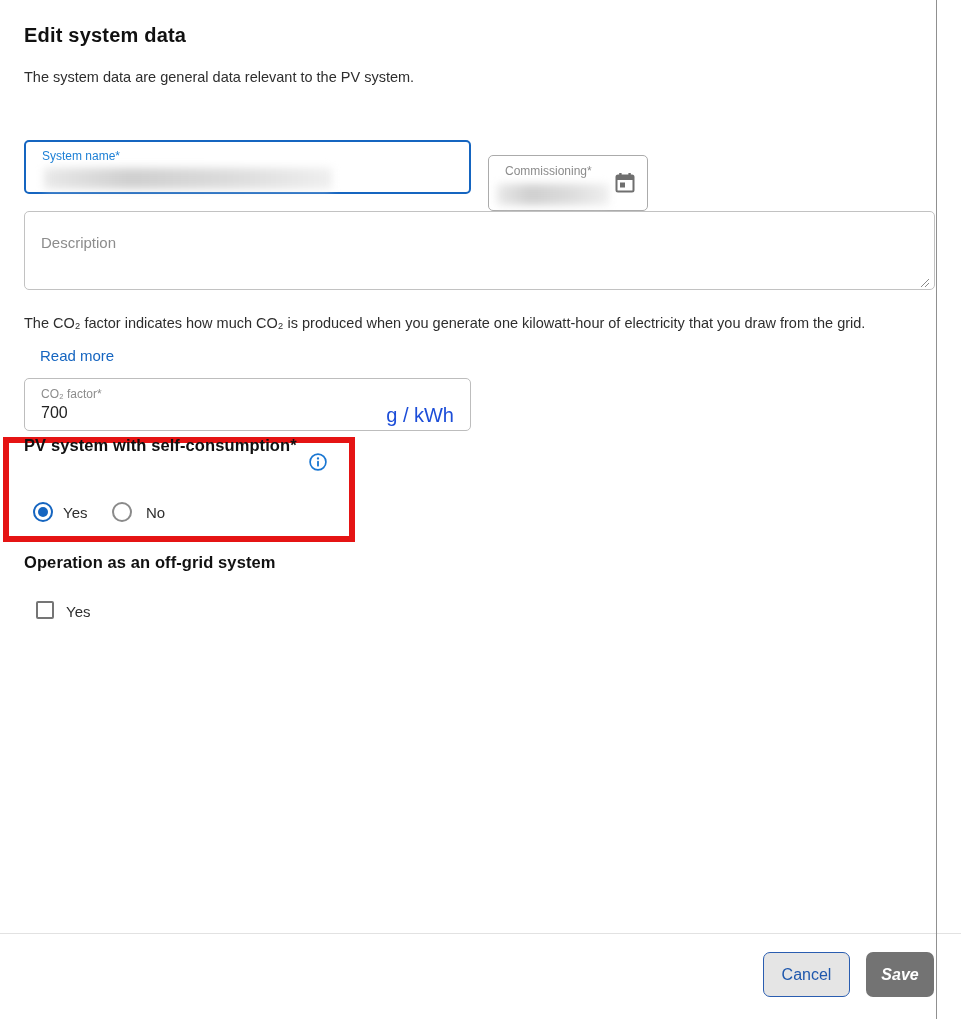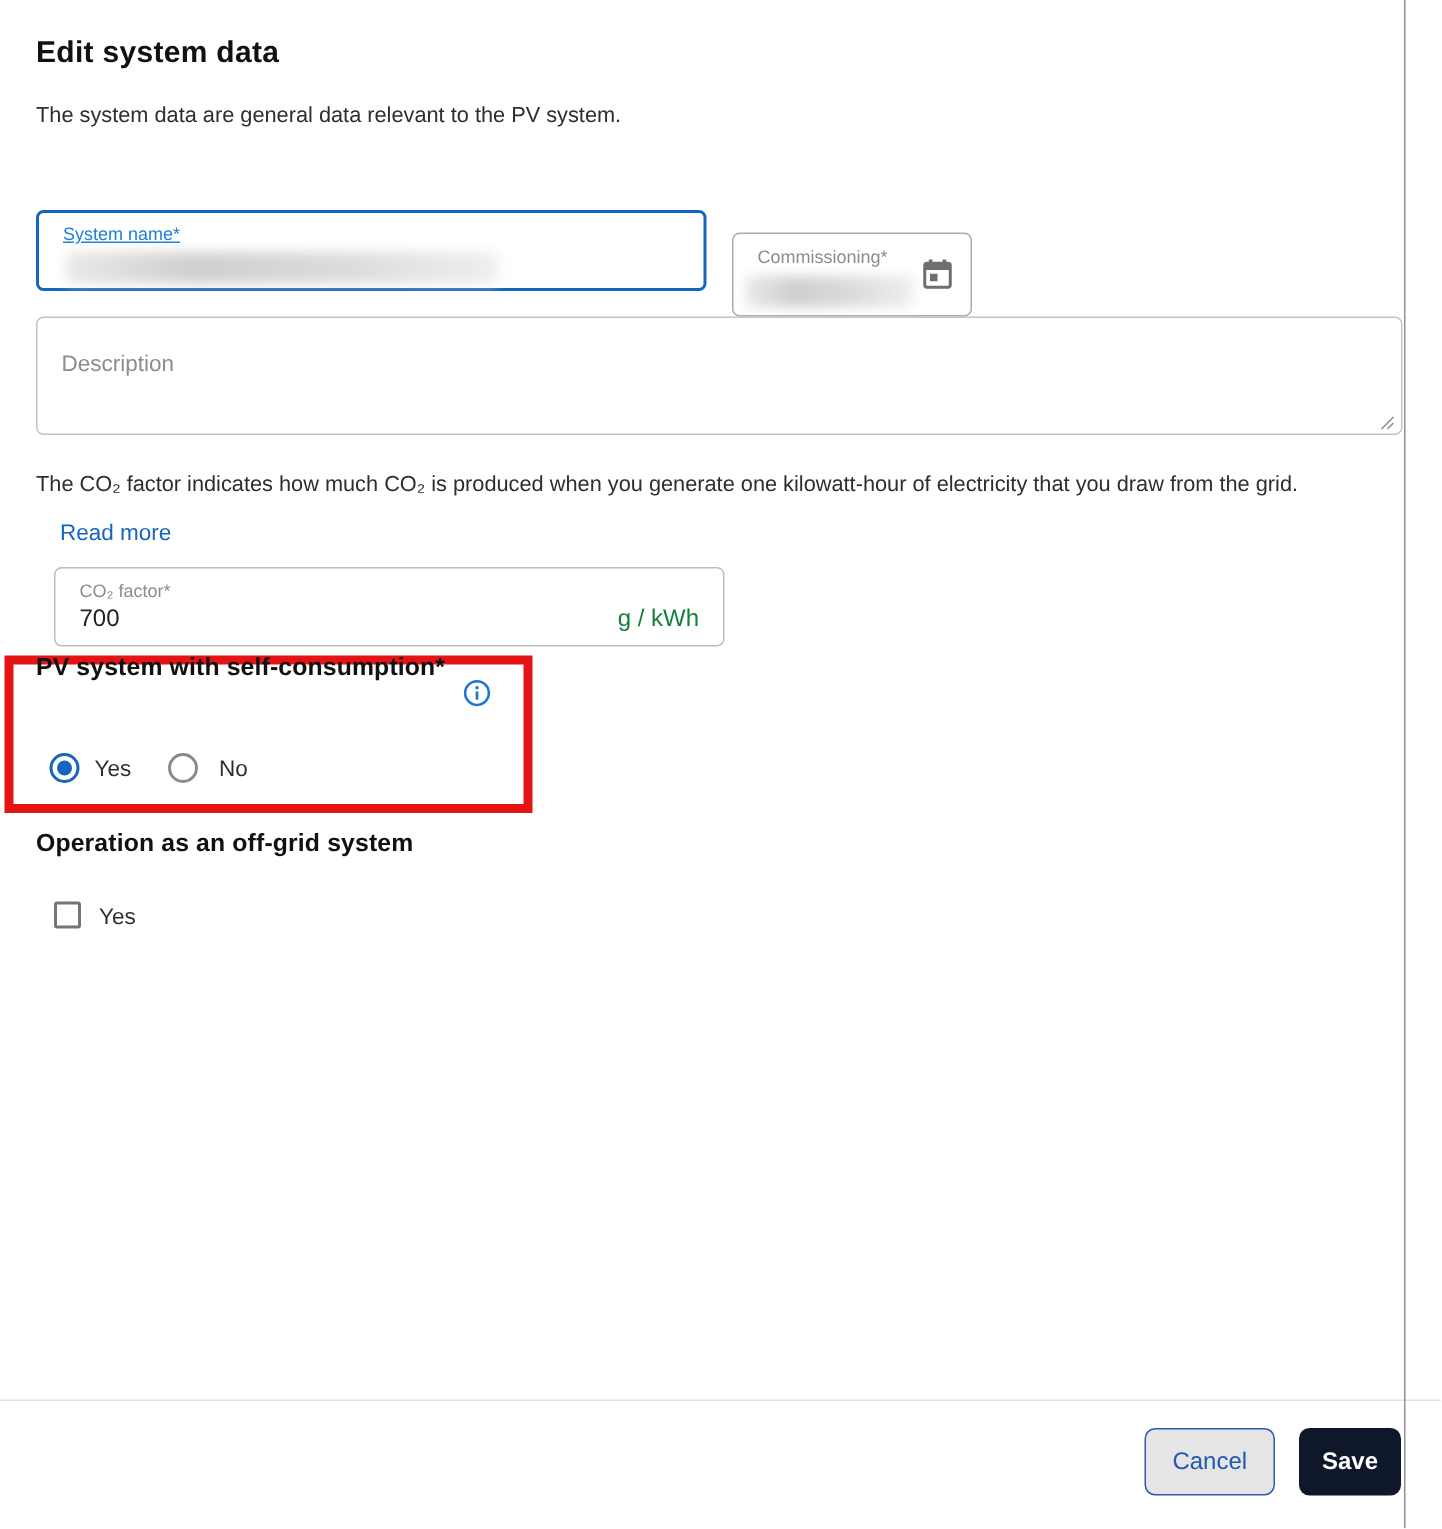--- a/index.html
+++ b/index.html
@@ -48,21 +48,21 @@
     left: 16px; top: 8px;
     font-size: 12px;
     color: #8c8c8c;
     white-space: nowrap;
   }
   .field-system-name {
     left: 24px; top: 140px;
     width: 447px; height: 54px;
     border: 2px solid #1565c0;
   }
-  .field-system-name .field-label { color: #1e80d6; top: 7px; text-decoration: underline; }
+  .field-system-name .field-label { color: #1e80d6; top: 7px; }
 
   .field-commissioning {
     left: 488px; top: 155px;
     width: 160px; height: 56px;
     border: 1px solid #ababab;
   }
 
   .blur-value {
     position: absolute;
     background: linear-gradient(90deg, #e9e9e9, #cfcfcf 30%, #dcdcdc 65%, #efefef);
@@ -107,36 +107,36 @@
 
   .read-more {
     position: absolute;
     left: 40px; top: 347px;
     font-size: 15px;
     color: #1565c0;
     cursor: pointer;
   }
 
   .field-co2 {
-    left: 36px; top: 378px;
+    left: 24px; top: 378px;
     width: 447px; height: 53px;
     border: 1px solid #bdbdbd;
     text-align: right;
   }
   .field-value {
     position: absolute;
     left: 16px; top: 25px;
     font-size: 16px;
     color: #222222;
   }
   .field-unit {
     position: absolute;
     right: 16px; top: 25px;
-    font-size: 16px;
-    color: #15803d;
+    font-size: 20px;
+    color: #1d4ed8;
   }
 
   
   .annotation-box {
     position: absolute;
     left: 3px; top: 437px;
     width: 352px; height: 105px;
     border: 6px solid #e51414;
     pointer-events: none;
   }
@@ -225,24 +225,25 @@
     left: 763px;
     width: 87px;
     background: #e5e5e5;
     border: 1px solid #2a5db0;
     color: #1f58ad;
     text-align: right;
   }
   .btn-save {
     left: 866px;
     width: 68px;
-    background: #0f172a;
+    background: #737373;
     border: none;
     color: #ffffff;
     font-weight: 700;
+    font-style: italic;
   }
 </style>
 </head>
 <body>
 
 <div class="dialog">
 
   <div class="title">Edit system data</div>
   <div class="subtitle">The system data are general data relevant to the PV system.</div>
 

